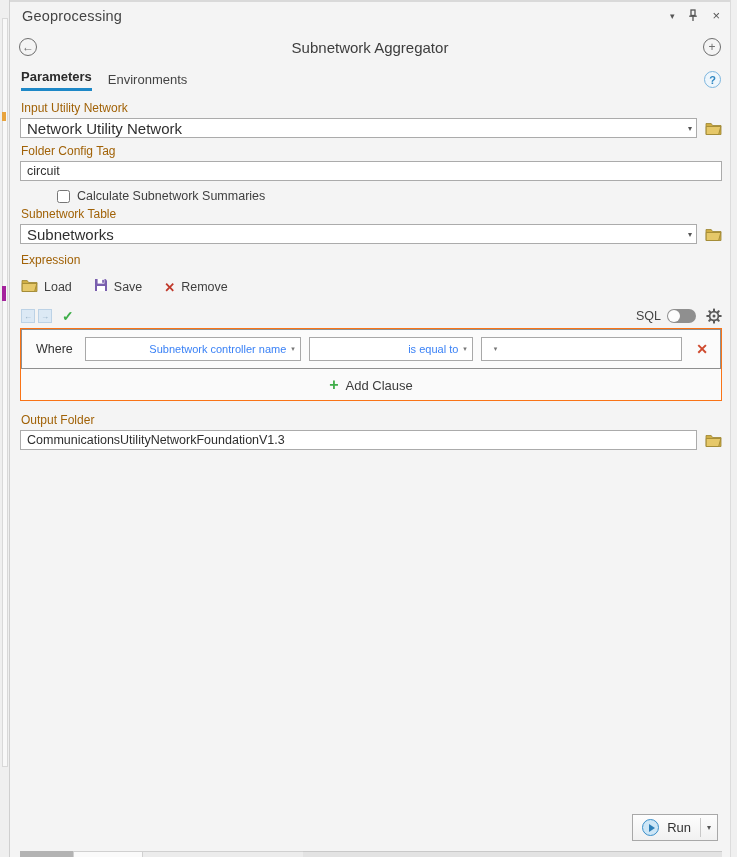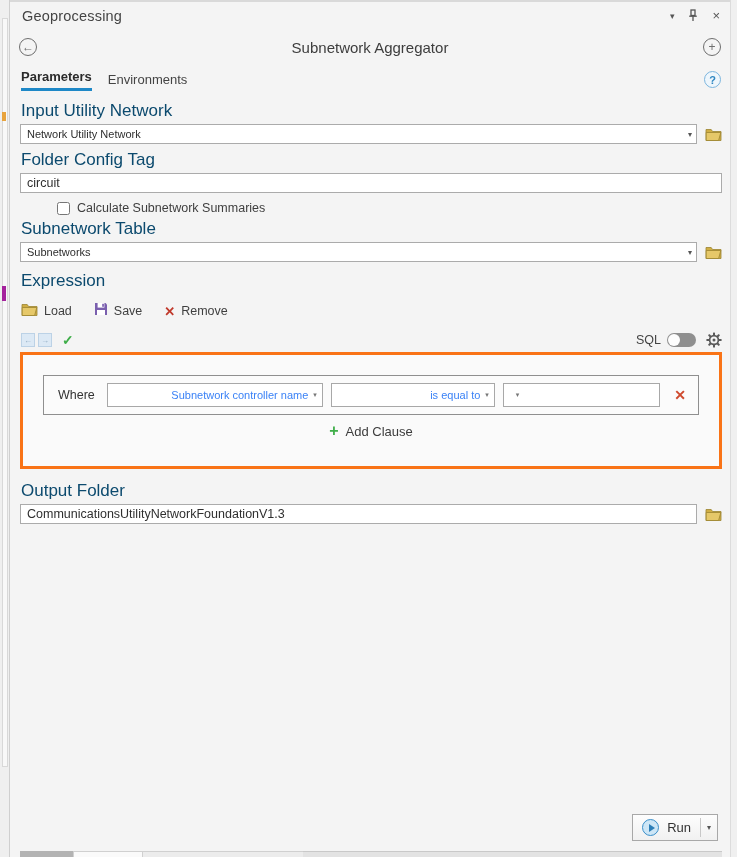--- a/index.html
+++ b/index.html
@@ -35,24 +35,24 @@
   
   .tabs { display:flex; align-items:flex-end; padding:0 9px 0 11px; height:26px; }
   .tab { font-size:13px; margin-right:16px; padding-bottom:4px; cursor:pointer; color:#444; }
   .tab.active { color:#2b2b2b; font-weight:700; border-bottom:3px solid #1e88c7; }
   .tabs .spacer { flex:1; }
   .help-btn { width:17px; height:17px; border:1.4px solid #7cb5de; border-radius:50%; background:#eef6fc;
     color:#2e86c1; font-size:11px; font-weight:700; display:flex; align-items:center; justify-content:center; cursor:pointer; margin-bottom:3px;}
 
   
   .form { padding:4px 8px 0 10px; display:flex; flex-direction:column; flex:1; }
-  .field-label { font-size:17px; color:#0c4a6e; margin:6px 0 3px 1px; }
+  .field-label { font-size:12px; color:#a16207; margin:6px 0 3px 1px; }
   .row { display:flex; align-items:center; }
   .combo { flex:1; height:20px; background:#fff; border:1px solid #ababab; display:flex; align-items:center; padding:0 4px 0 6px; cursor:pointer;}
-  .combo .val { flex:1; font-size:11px; color:#2f2f2f; white-space:nowrap; overflow:hidden;}
+  .combo .val { flex:1; font-size:15px; color:#2f2f2f; white-space:nowrap; overflow:hidden;}
   .combo .dd { font-size:8px; color:#555; padding-left:4px; }
   .textinput { flex:1; height:20px; background:#fff; border:1px solid #ababab; font-size:12.5px; color:#2f2f2f;
     padding:0 6px; font-family:"Liberation Sans", sans-serif; outline:none; }
   .browse { margin-left:7px; width:18px; height:16px; display:flex; align-items:center; justify-content:center; cursor:pointer; flex:0 0 18px;}
 
   .check-row { display:flex; align-items:center; margin:8px 0 2px 1px;padding-left:36px; }
   .check-row input { width:13px; height:13px; margin:0 7px 0 0; accent-color:#fff; }
   .check-row label { font-size:12.5px; color:#3f3f3f; }
 
   
@@ -66,21 +66,21 @@
   .nav-sq { width:14px; height:14px; background:#dce9f5; border:1px solid #bcd2e6; color:#93aec4;
     font-size:8px; display:flex; align-items:center; justify-content:center; margin-right:3px; cursor:pointer;}
   .green-check { color:#3fae49; font-size:14px; font-weight:700; margin-left:7px; }
   .expr-head .spacer { flex:1; }
   .sql-label { font-size:12.5px; color:#444; margin-right:6px; }
   .toggle { width:29px; height:14px; border-radius:8px; background:#8f8f8f; position:relative; cursor:pointer; margin-right:10px;}
   .toggle .knob { position:absolute; left:1px; top:1px; width:12px; height:12px; border-radius:50%; background:#fdfdfd; }
   .gear { cursor:pointer; display:flex; align-items:center; }
 
   
-  .expr-box { border:3px solid #f97316; background:#fafafa; padding:20px; }
+  .expr-box { border:1px solid #f97316; background:#fafafa; padding:0; }
   .clause-wrap { border:1px solid #8f8f8f; background:#fbfbfb; padding:7px 8px; display:flex; align-items:center; }
   .clause-kw { font-size:12.5px; color:#333; margin:0 12px 0 6px; }
   .clause-dd { height:24px; background:#fff; border:1px solid #a8a8a8; display:flex; align-items:center; padding:0 5px 0 7px; cursor:pointer; }
   .clause-dd .val { font-size:11px; color:#3b82f6; flex:1; white-space:nowrap; overflow:hidden;text-align:right;}
   .clause-dd .dd { font-size:7px; color:#777; padding-left:5px; }
   .dd-field { width:216px; margin-right:8px; }
   .dd-op { width:164px; margin-right:8px; }
   .dd-val { flex:1; margin-right:10px; }
   .clause-x { color:#cf4a2e; font-weight:700; font-size:14px; cursor:pointer; padding:0 4px; }
   .add-clause { display:flex; align-items:center; justify-content:center; padding:8px 0 7px; cursor:pointer; }

